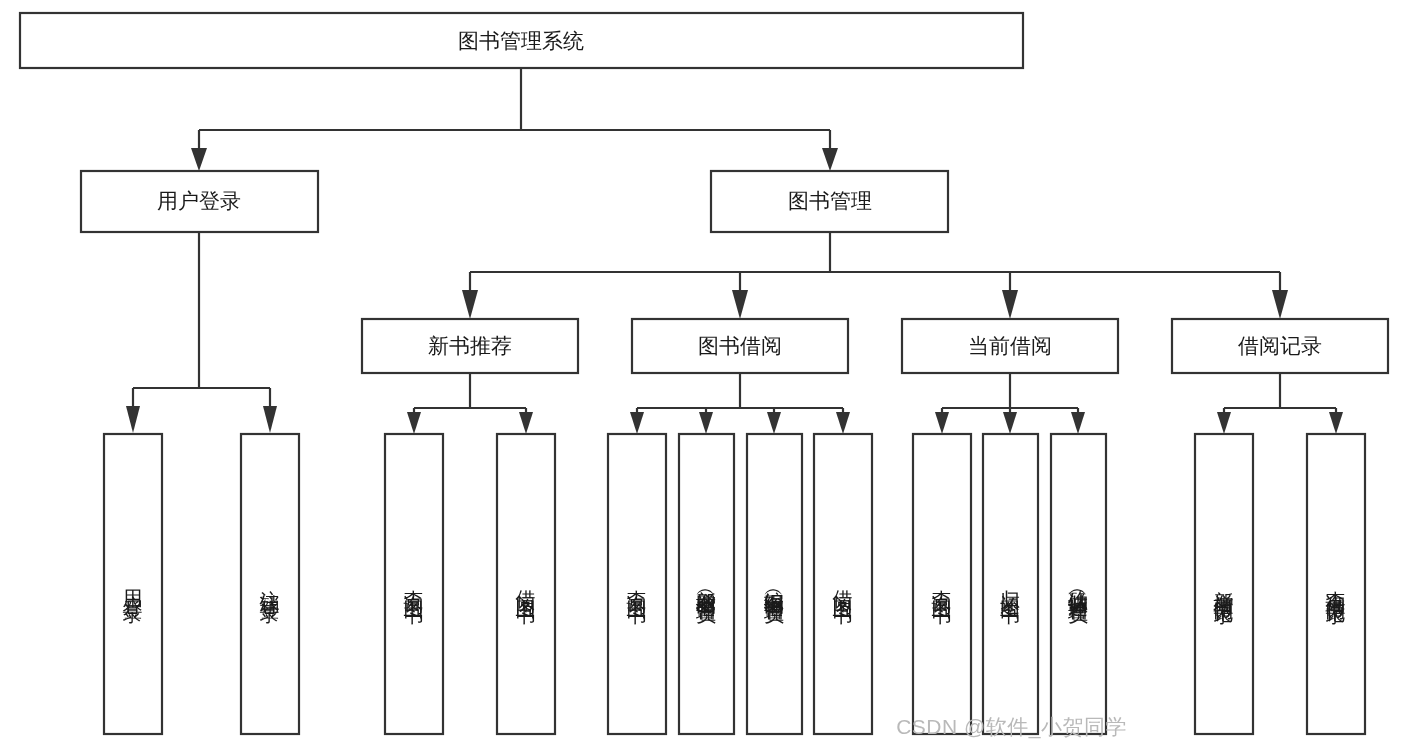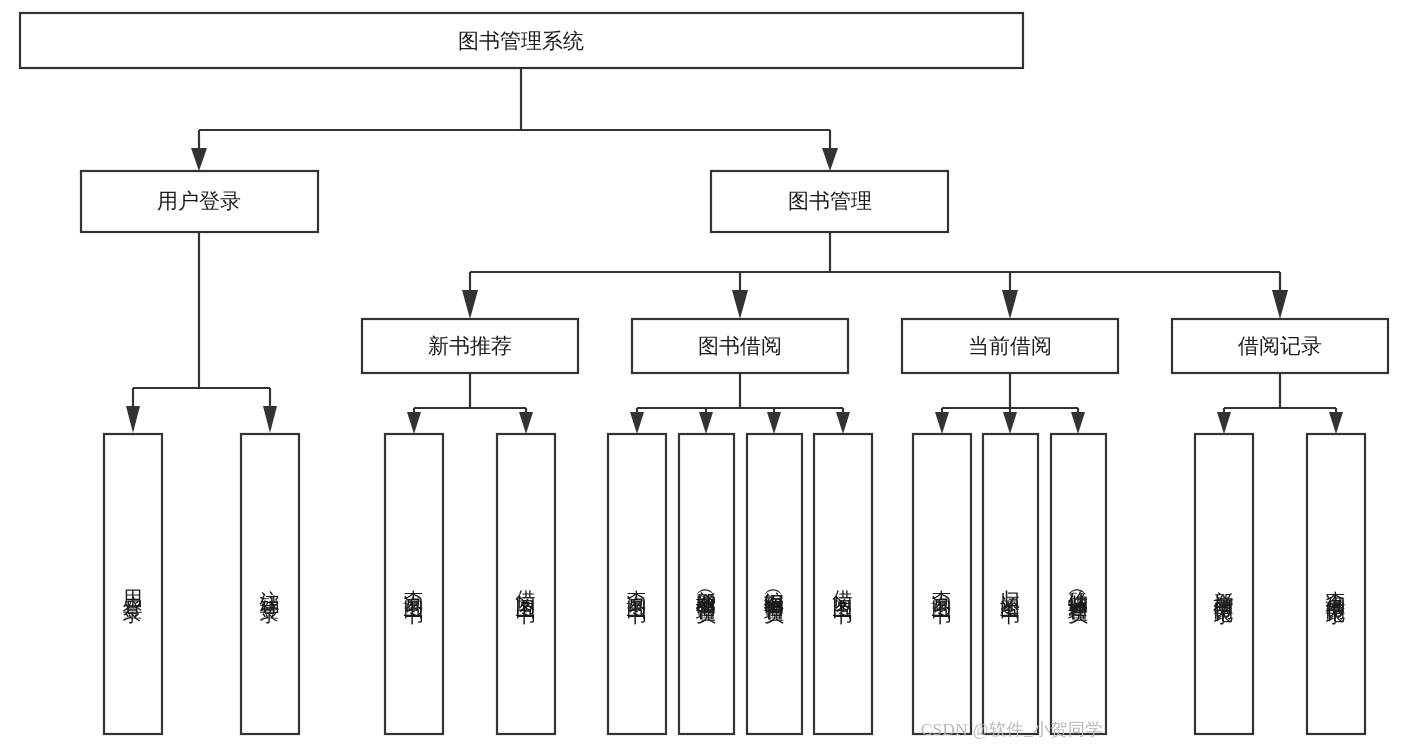--- a/index.html
+++ b/index.html
@@ -11,20 +11,21 @@
     width: 1405px;
     height: 747px;
     font-family: "DejaVu Sans", "Liberation Sans", sans-serif;
     overflow: hidden;
     position: relative;
   }
   #diagram-root {
     position: relative;
     width: 1111px;
     height: 747px;
+    padding-left: 24px;
   }
   svg.diagram {
     position: absolute;
     top: 0;
     left: 0;
     width: 1405px;
     height: 747px;
     display: block;
   }
   .node-rect {
@@ -61,22 +62,22 @@
     align-items: center;
     justify-content: center;
     text-align: center;
     white-space: nowrap;
     pointer-events: none;
   }
   .watermark {
     position: absolute;
     right: 8px;
     bottom: 6px;
-    font-family: Liberation Serif, serif;
-    font-size: 17px;
+    font-family: Liberation Sans, sans-serif;
+    font-size: 21px;
     color: #b9b9b9;
     letter-spacing: 0.5px;
     white-space: nowrap;
   }
 </style>
 </head>
 <body>
 
 <div id="diagram-root">
 

